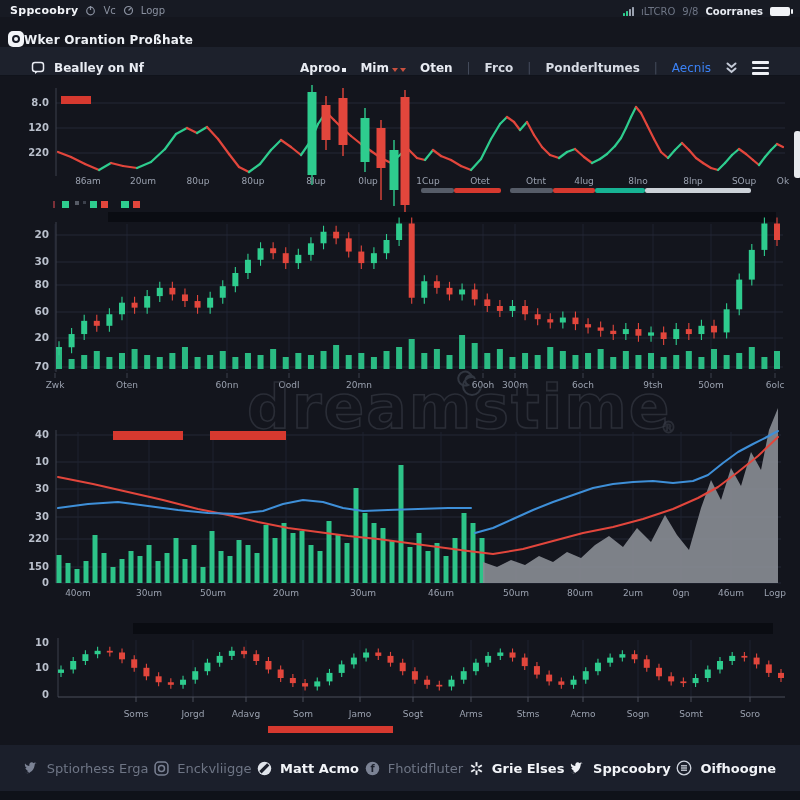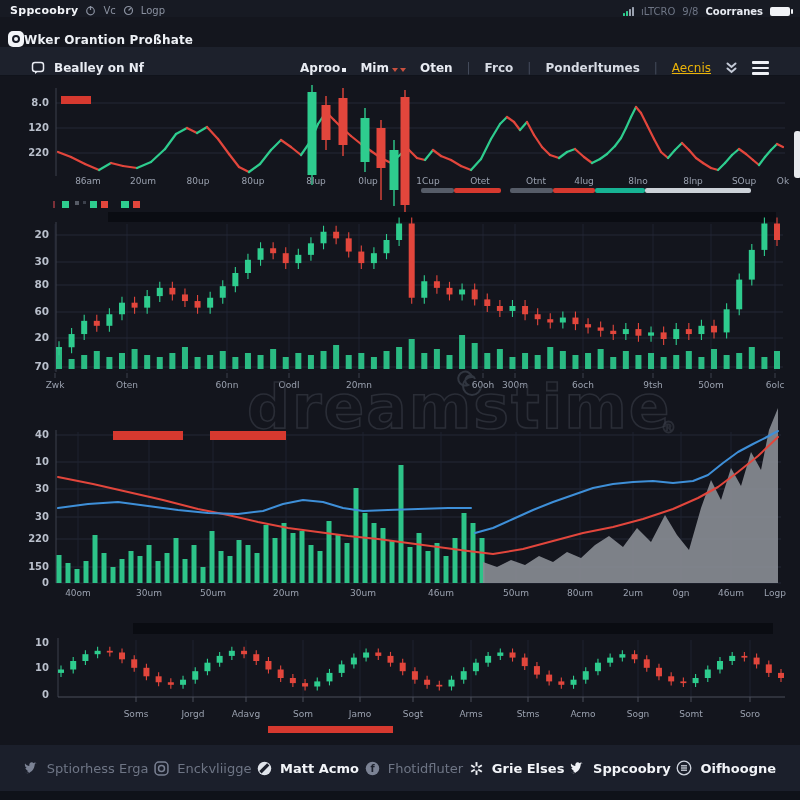--- a/index.html
+++ b/index.html
@@ -24,21 +24,21 @@
               display: flex; align-items: center; justify-content: center; }
   .app-icon i { width: 8px; height: 8px; border: 2px solid #161925; border-radius: 50%; display: block; }
   .titlebar-title { font-size: 12px; font-weight: bold; color: #edf0f5; letter-spacing: .2px; }
 
   .navbar { height: 29px; background: #1d212c; border-bottom: 1px solid #10131b;
             display: flex; align-items: flex-end; justify-content: space-between; padding: 0 31px; font-size: 12px; }
   .nav-left { display: flex; align-items: center; gap: 9px; font-weight: bold; color: #e9ecf3; }
   .nav-right { display: flex; align-items: center; gap: 14px; }
   .nav-item { color: #e9ecf3; font-weight: bold; white-space: nowrap; }
   .nav-item.plain { font-weight: bold; color: #d7dbe4; }
-  .nav-item.faded { font-weight: normal; color: #eab308; text-decoration: underline; }
+  .nav-item.faded { font-weight: normal; color: #3b82f6; }
   .nav-sep { color: #454c5c; font-size: 12px; }
   .sq { width: 4px; height: 4px; background: #e9ecf3; display: inline-block; margin-left: 2px; }
   .tris { display: inline-flex; gap: 2px; margin-left: 3px; }
   .tri { width: 0; height: 0; border-left: 3px solid transparent; border-right: 3px solid transparent;
          border-top: 4px solid #c8503f; display: inline-block; }
   .burger { display: flex; flex-direction: column; gap: 3px; cursor: pointer; }
   .burger i { width: 17px; height: 2.6px; background: #eef0f5; border-radius: 1px; display: block; }
 
   .charts-wrap { position: absolute; top: 76px; left: 13px; width: 800px; height: 669px; }
 

